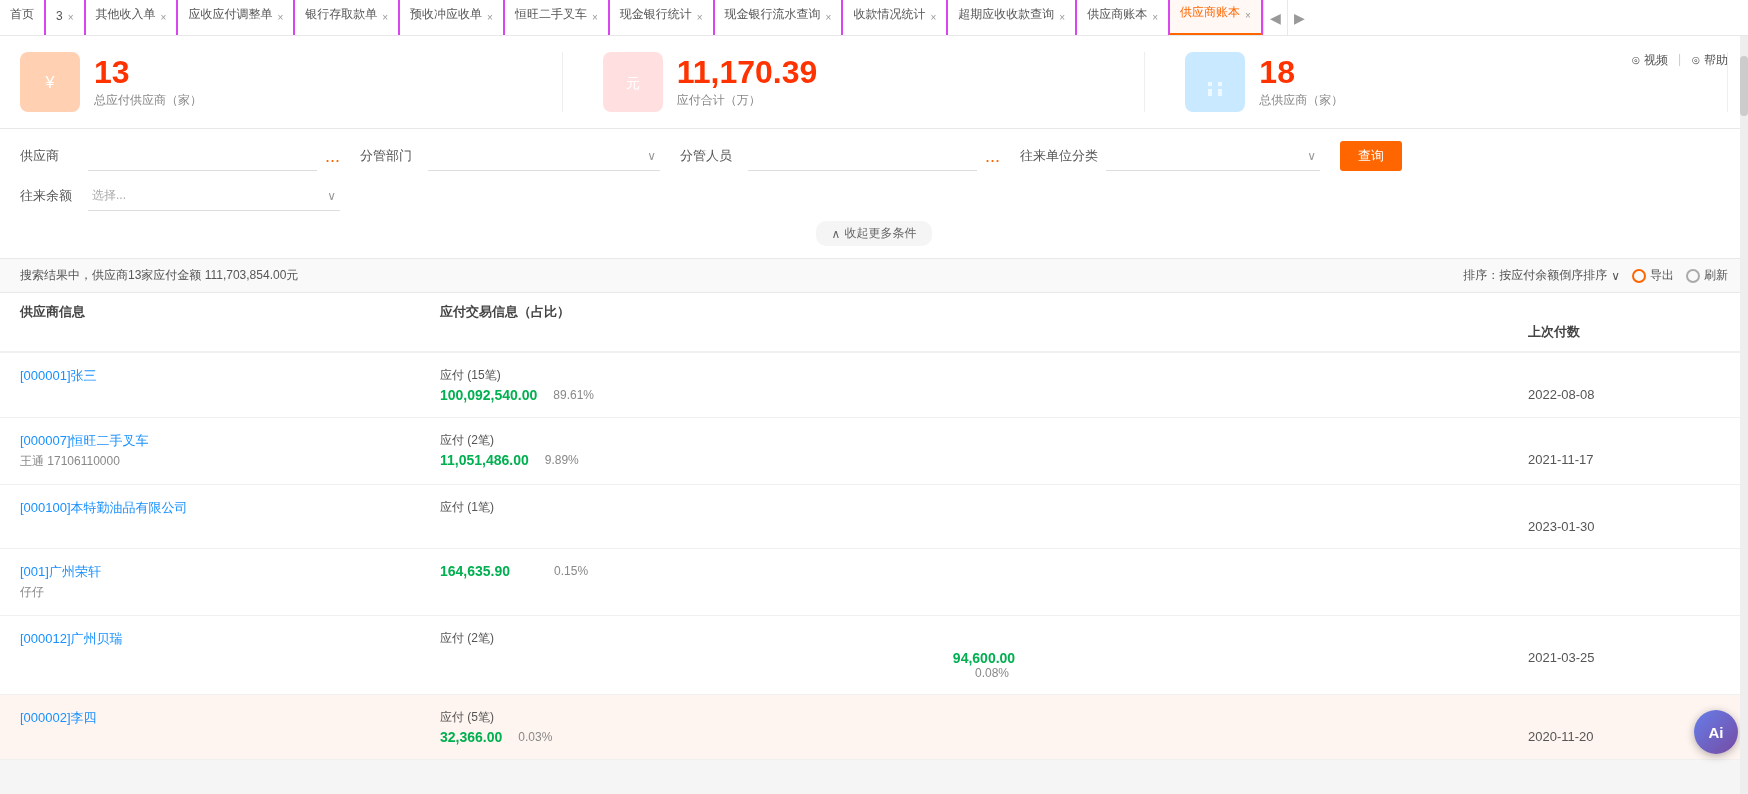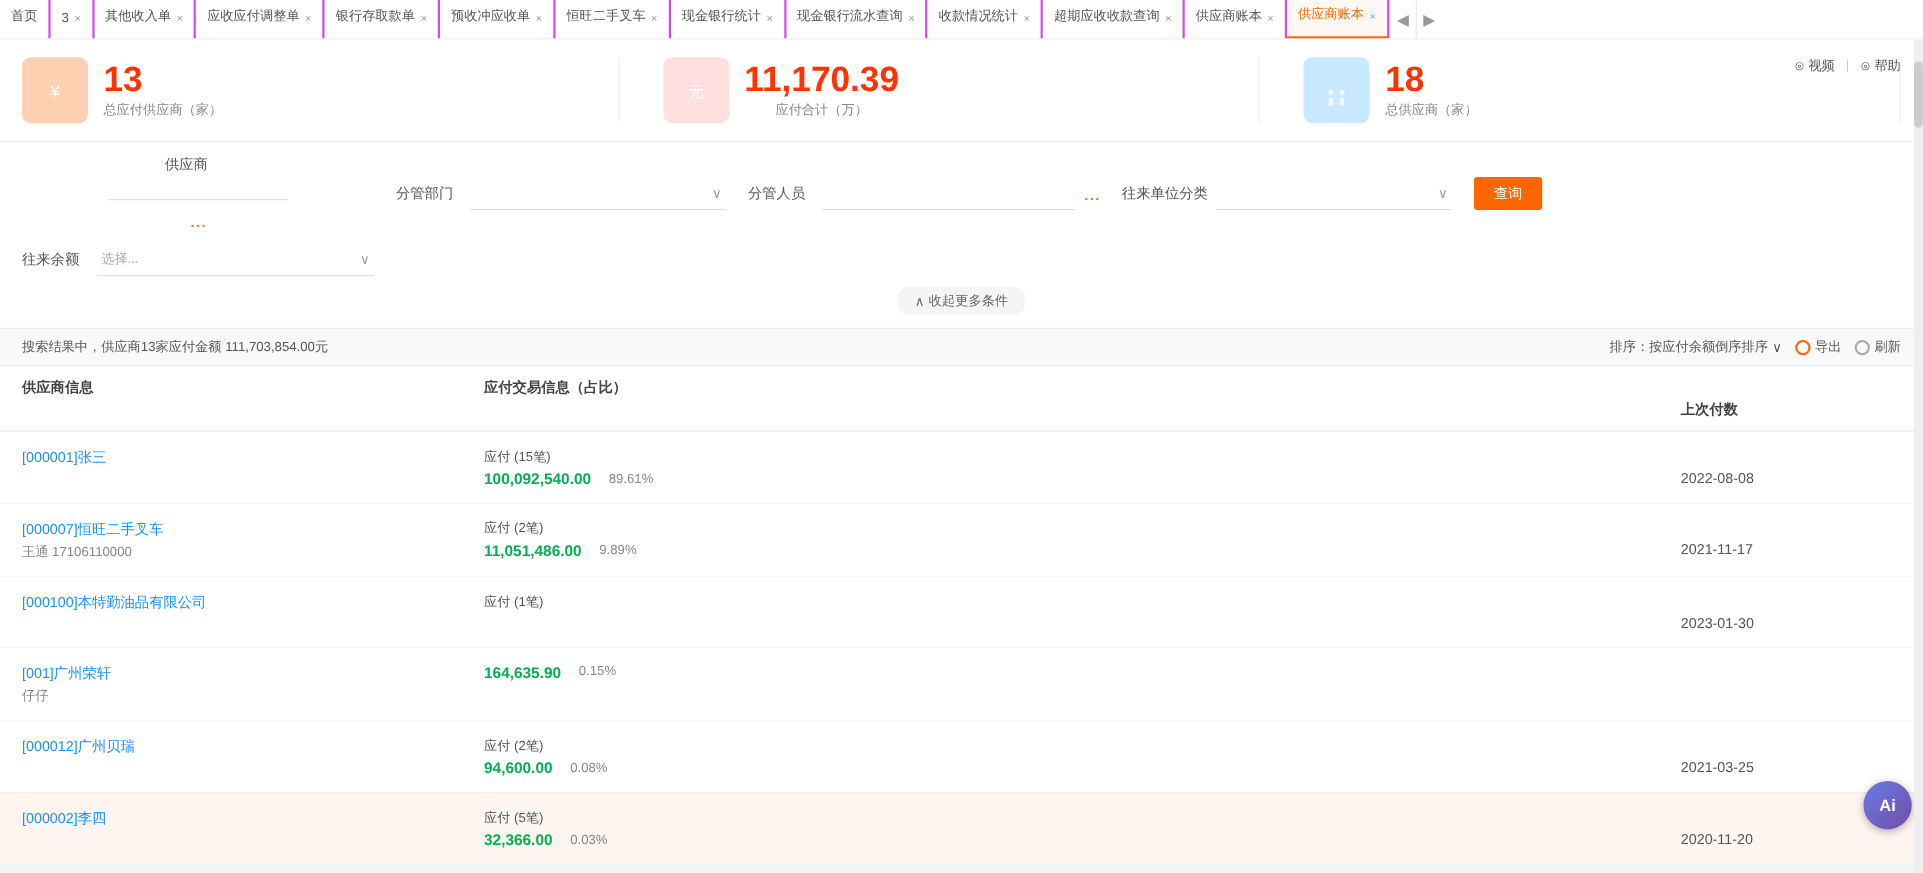--- a/index.html
+++ b/index.html
@@ -82,21 +82,20 @@
     .summary-info .big-num {
       font-size: 32px;
       font-weight: bold;
       color: #ff3300;
       line-height: 1;
     }
     .summary-info .label {
       font-size: 12px;
       color: #888;
       margin-top: 4px;
-      text-align: center;
     }
     .help-links {
       position: absolute;
       right: 20px;
       top: 16px;
       display: flex;
       gap: 10px;
       font-size: 12px;
       color: #555;
     }
@@ -412,21 +411,21 @@
     <span>
       <span>⊙</span>
       <span>帮助</span>
     </span>
   </div>
 </div>
 
 <div class="filter-area">
   <div class="filter-row">
 
-    <div class="filter-item" style="max-width:320px;flex-direction:column;">
+    <div class="filter-item" style="max-width:320px;">
       <span class="filter-label">供应商</span>
       <input class="filter-input" type="text" style="">
       <span class="filter-dots">...</span>
     </div>
 
     <div class="filter-item" style="max-width:300px;">
       <span class="filter-label">分管部门</span>
       <div class="filter-select">
         <span></span>
         <span class="filter-chevron">∨</span>
@@ -531,35 +530,35 @@
     </div>
     <div class="col-lastpay last-pay-date">2023-01-30</div>
   </div>
 
   <div class="table-row">
     <div class="col-supplier">
       <a class="supplier-name">[001]广州荣轩</a>
       <div class="supplier-contact">仔仔</div>
     </div>
     <div class="col-transaction">
-      <div style="display:flex;">
+      <div style="display:flex;align-items:center;gap:28px;">
         <span class="trans-amount">164,635.90</span>
         <span class="trans-percent">0.15%</span>
       </div>
     </div>
     <div class="col-lastpay last-pay-date"></div>
   </div>
 
   <div class="table-row">
     <div class="col-supplier">
       <a class="supplier-name">[000012]广州贝瑞</a>
     </div>
     <div class="col-transaction">
       <div class="trans-line">应付 (2笔)</div>
-      <div style="display:flex;align-items:center;">
+      <div style="display:flex;align-items:center;flex-direction:column;">
         <span class="trans-amount">94,600.00</span>
         <span class="trans-percent">0.08%</span>
       </div>
     </div>
     <div class="col-lastpay last-pay-date">2021-03-25</div>
   </div>
 
   <div class="table-row highlighted">
     <div class="col-supplier">
       <a class="supplier-name">[000002]李四</a>

